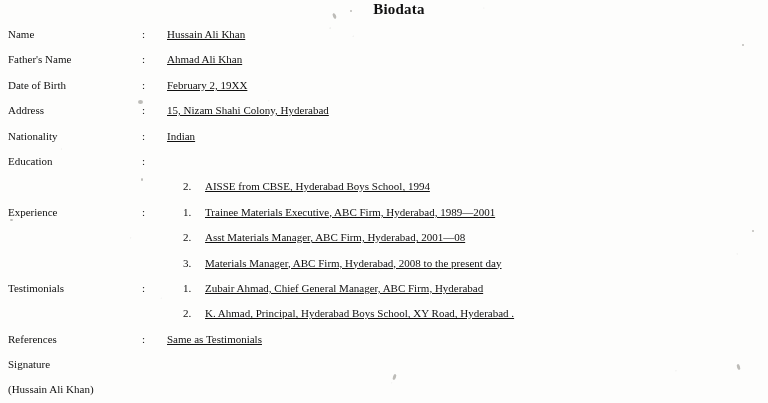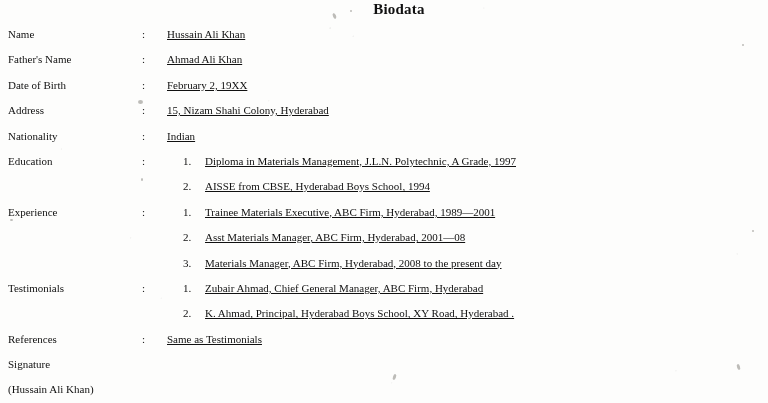--- a/index.html
+++ b/index.html
@@ -155,21 +155,20 @@
 
     <div class="row">
       <span class="label">Nationality</span>
       <span class="colon">:</span>
       <span class="value">Indian</span>
     </div>
 
     <div class="row">
       <span class="label">Education</span>
       <span class="colon">:</span>
-      <span class="value indent"><span class="num">1.</span><span>Diploma in Materials Management, J.L.N. Polytechnic, A Grade, 1997</span></span>
     </div>
     <div class="row">
       <span class="value indent"><span class="num">2.</span><span>AISSE from CBSE, Hyderabad Boys School, 1994</span></span>
     </div>
 
     <div class="row">
       <span class="label">Experience</span>
       <span class="colon">:</span>
       <span class="value indent"><span class="num">1.</span><span>Trainee Materials Executive, ABC Firm, Hyderabad, 1989—2001</span></span>
     </div>

